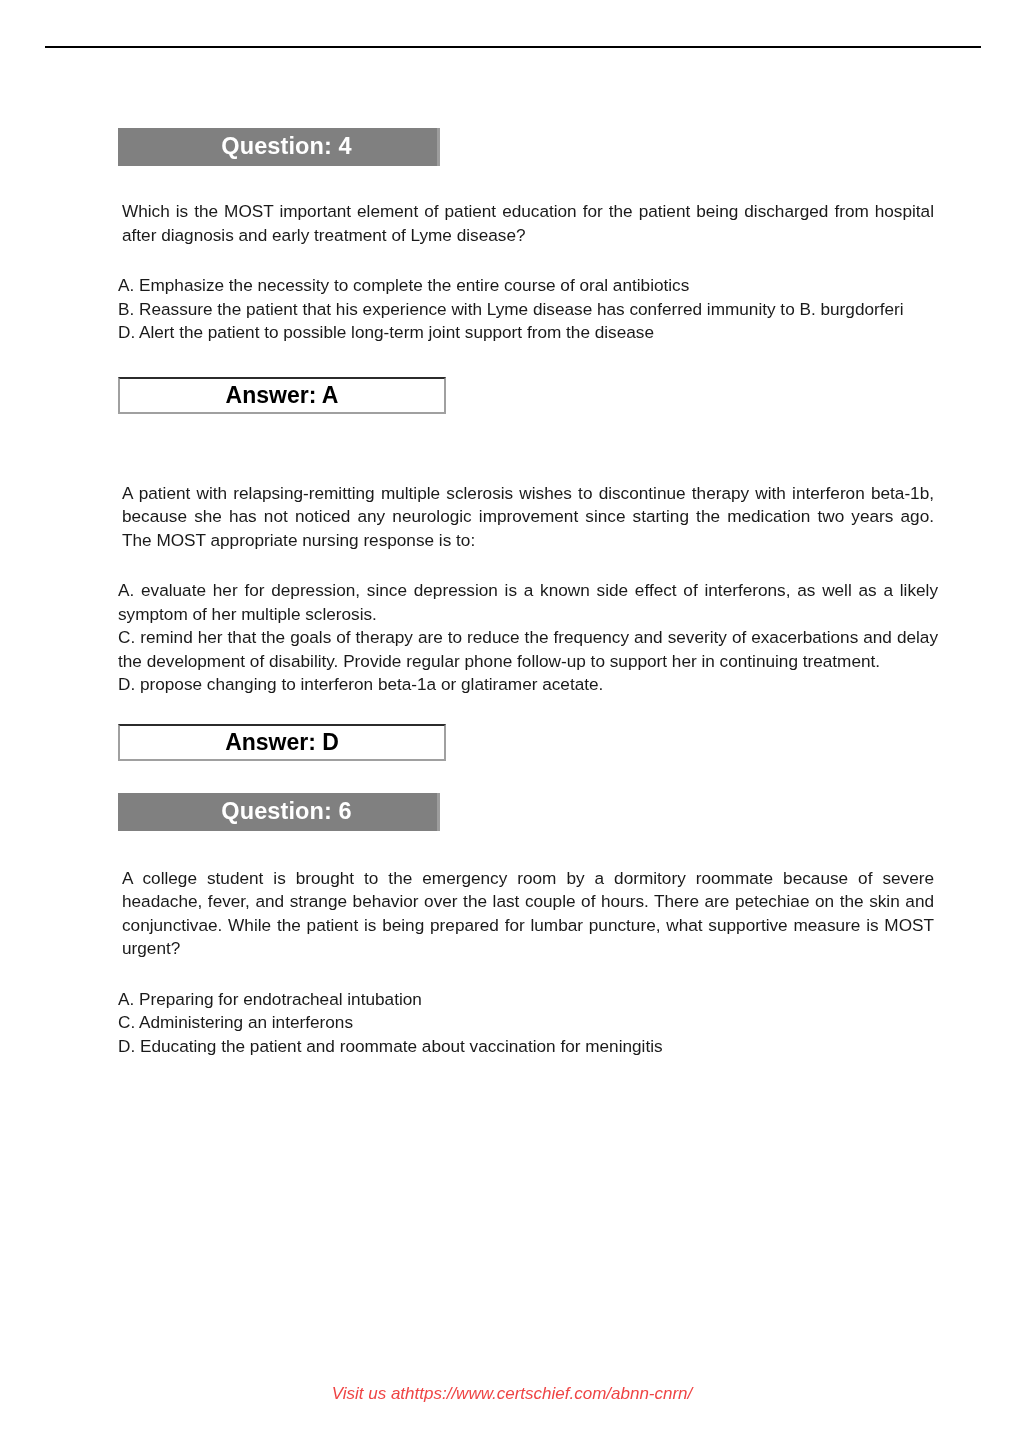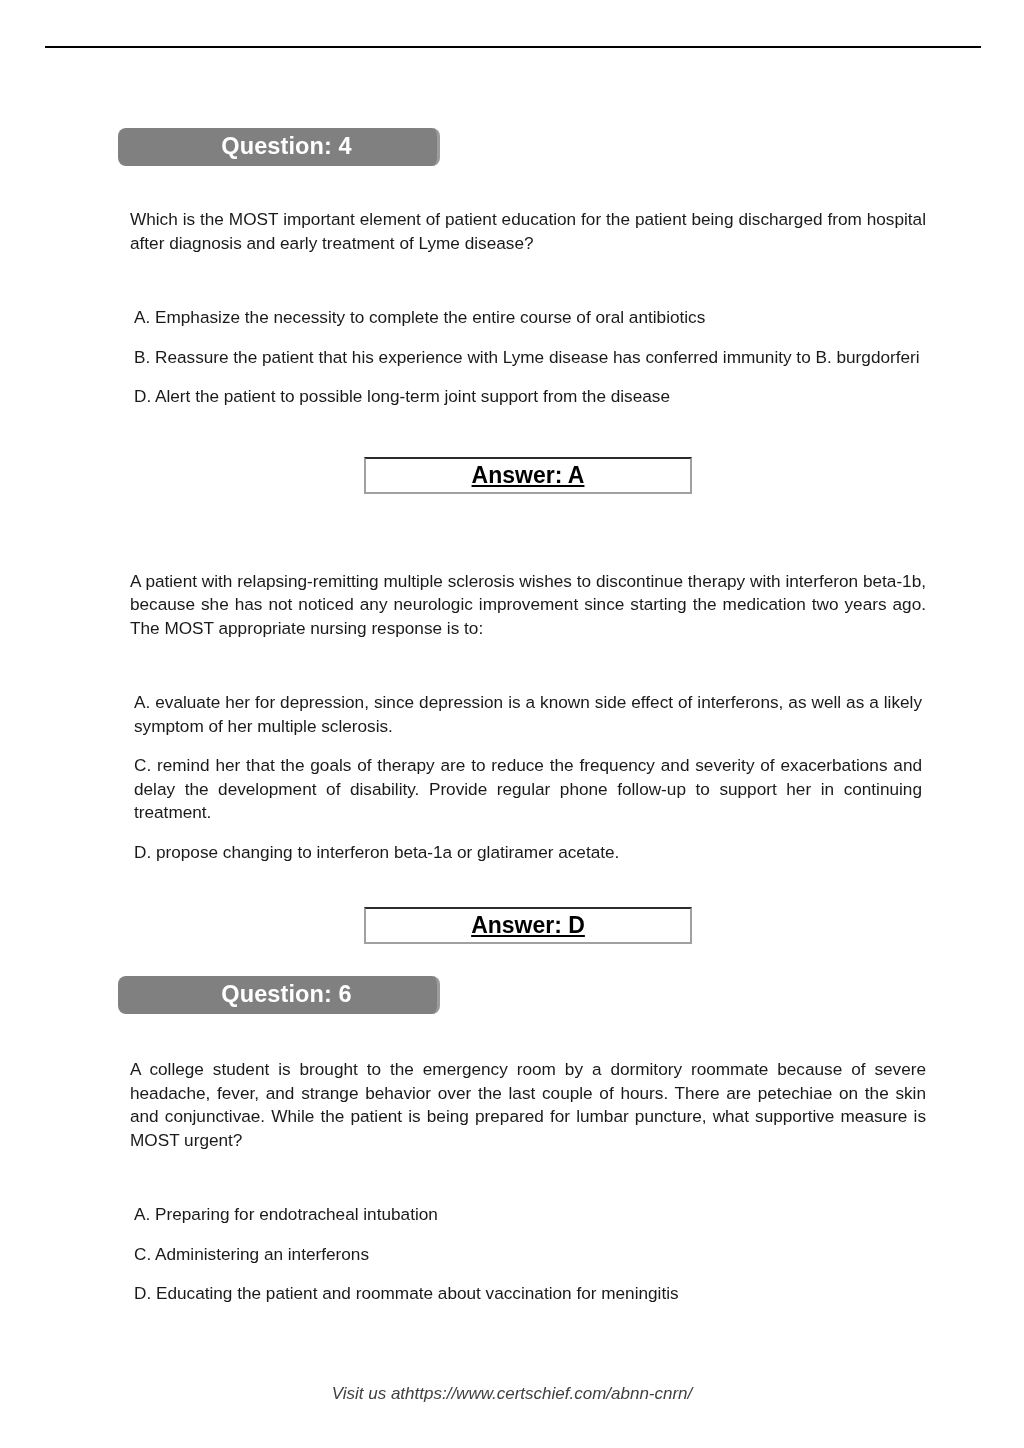--- a/index.html
+++ b/index.html
@@ -45,62 +45,60 @@
   .q-banner {
     width: 322px;
     height: 38px;
     background: #808080;
     border-right: 3px solid #9d9d9d;
     box-sizing: border-box;
     display: flex;
     align-items: center;
     justify-content: center;
     margin-bottom: 0;
-    border-radius: 8px;
   }
   .q-banner-label {
     color: #ffffff;
     font-size: 23.5px;
     font-weight: bold;
     letter-spacing: 0.1px;
     line-height: 1;
     padding-left: 18px;
   }
 
   
   .q-stem {
     font-size: 17.2px;
     line-height: 23.5px;
     text-align: justify;
     text-justify: inter-word;
-    margin: 12px;
+    margin: 4px;
     padding: 0;
     color: #1a1a1a;
   }
   .q-options {
     font-size: 17.2px;
     line-height: 23.5px;
     margin: 0;
     padding: 0;
     color: #1a1a1a;
   }
   .opt {
     text-align: justify;
     text-justify: inter-word;
-    margin: 16px;
+    margin: 0;
   }
   .opt.nojustify {
     text-align: left;
   }
 
   
   .answer-row {
     display: flex;
-    justify-content: center;
-    text-decoration: underline;
+    justify-content: flex-start;
   }
   .answer-box {
     width: 328px;
     height: 37px;
     background: #ffffff;
     border-top: 2px solid #2b2b2b;
     border-left: 2px solid #a0a0a0;
     border-right: 2px solid #a0a0a0;
     border-bottom: 2px solid #a0a0a0;
     box-sizing: border-box;
@@ -119,21 +117,21 @@
   .footer {
     position: absolute;
     left: 0;
     top: 1384px;
     width: 1024px;
     text-align: center;
   }
   .footer-text {
     font-size: 17px;
     font-style: italic;
-    color: #404040;
+    color: #ef4444;
     font-family: "Liberation Sans", sans-serif;
   }
 </style>
 </head>
 <body>
 
 <div class="page">
 
   <div class="top-rule"></div>
 

